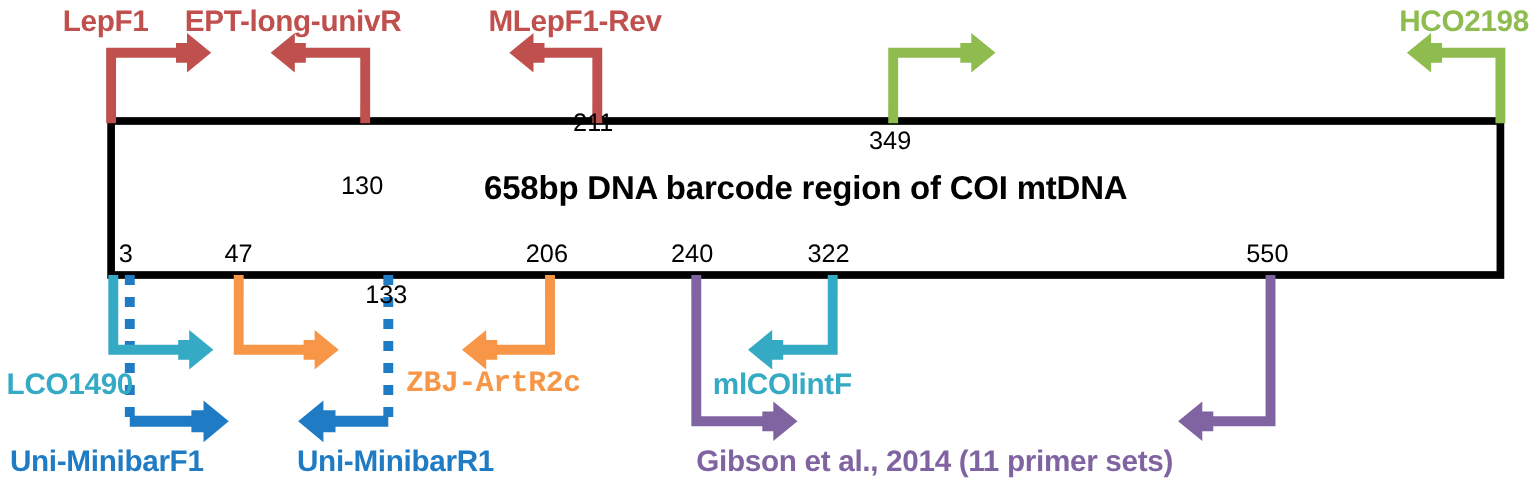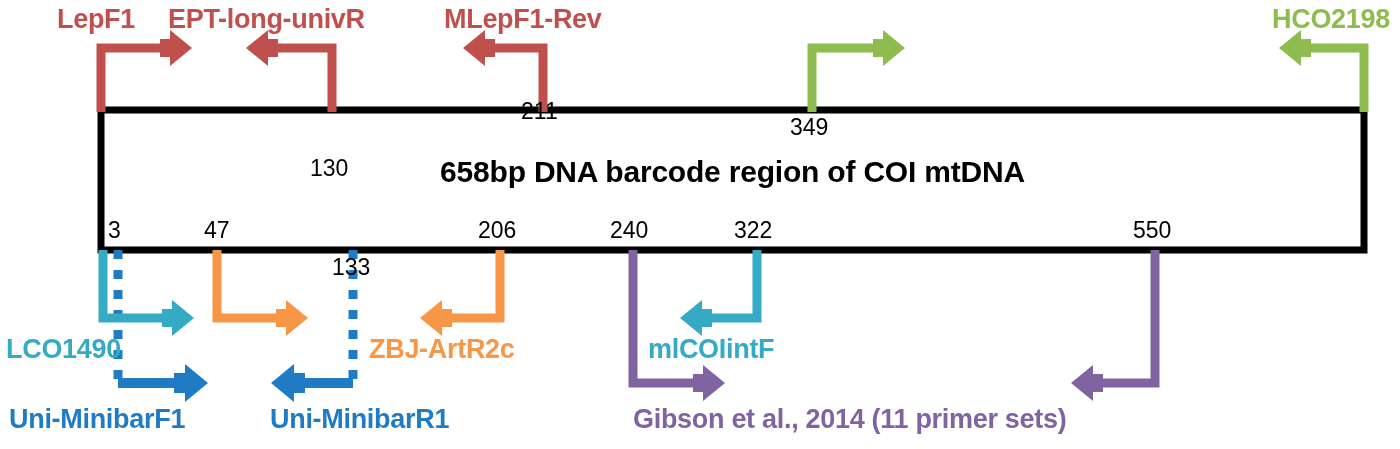--- a/index.html
+++ b/index.html
@@ -171,21 +171,21 @@
   <div class="num num-bot" style="left:204px; top:219px;">47</div>
   <div class="num num-bot" style="left:332px; top:219px;margin-top:37px;">133</div>
   <div class="num num-bot" style="left:478px; top:219px;">206</div>
   <div class="num num-bot" style="left:610px; top:219px;">240</div>
   <div class="num num-bot" style="left:734px; top:219px;">322</div>
   <div class="num num-bot" style="left:1133px; top:219px;">550</div>
 
   <div class="lbl lbl-bot" style="left:6px; top:336px; color:#35aac4;">LCO1490</div>
 
 
-  <div class="lbl lbl-bot" style="left:369px; top:336px; color:#f79646;">ZBJ-ArtR2c</div>
+  <div class="lbl lbl-bot" style="left:369px; top:336px; color:#f79646;font-family:Liberation Mono, monospace;">ZBJ-ArtR2c</div>
 
   <div class="lbl lbl-bot" style="left:648px; top:336px; color:#35aac4;">mlCOIintF</div>
 
   <div class="lbl lbl-bot" style="left:9px; top:406px; color:#1f7cc4;">Uni-MinibarF1</div>
 
   <div class="lbl lbl-bot" style="left:270px; top:406px; color:#1f7cc4;">Uni-MinibarR1</div>
 
   <div class="lbl lbl-bot" style="left:633px; top:406px; color:#8064a2;">Gibson et al., 2014 (11 primer sets)</div>
 
 </div>

